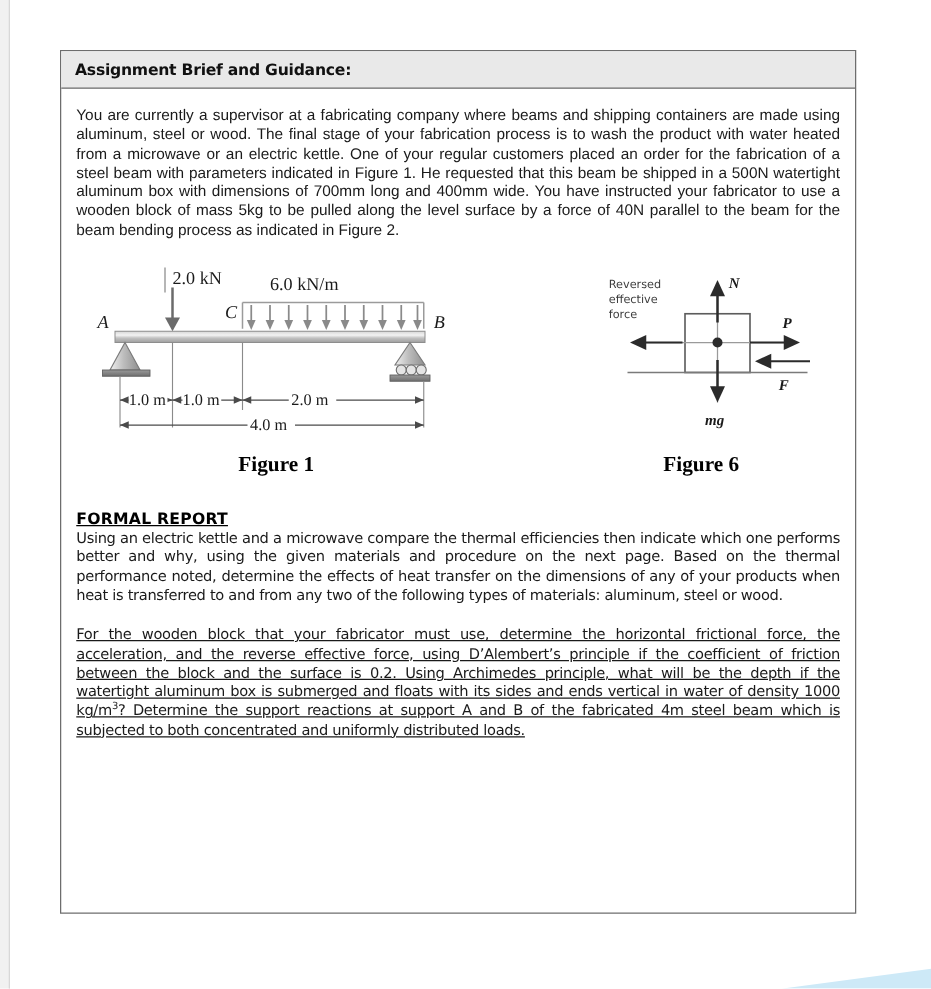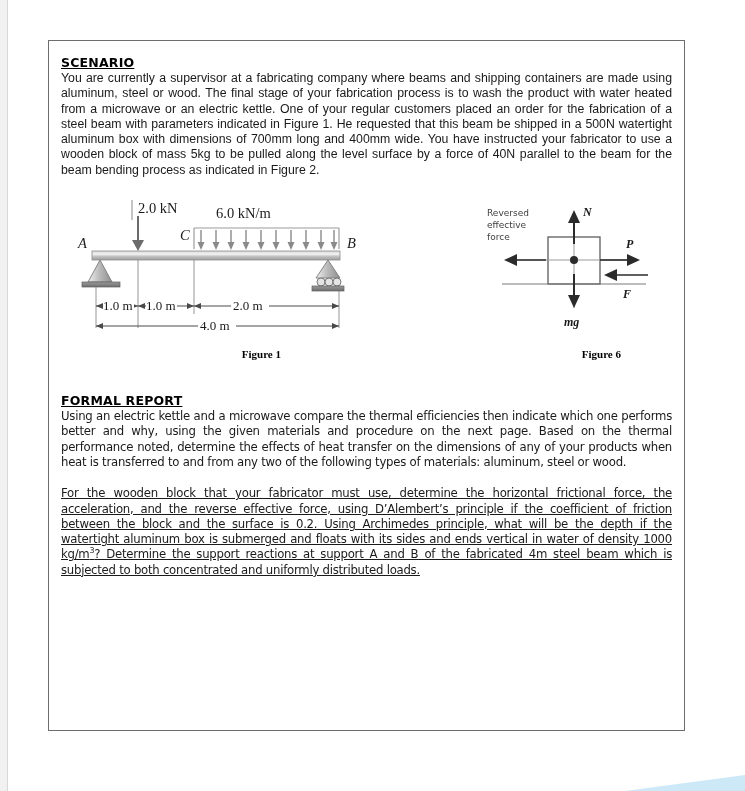--- a/index.html
+++ b/index.html
@@ -108,44 +108,46 @@
     top: 0;
   }
   .figure-2-wrap {
     position: absolute;
     left: 425px;
     top: 8px;
     text-align: right;
   }
   .fig-caption {
     font-family: "Liberation Serif", serif;
-    font-size: 11px;
+    font-size: 17px;
     font-weight: bold;
     color: #000;
-    text-align: right;
+    text-align: center;
     position: absolute;
   }
   .cap-1 { left: 100px; top: 152px; width: 120px; }
   .cap-2 { left: 440px; top: 152px; width: 120px; }
 
   .formal-block { margin-top: 22px; }
 
   sup { font-size: 0.68em; vertical-align: super; line-height: 0; }
 </style>
 </head>
 <body>
 
 <div class="page-left-edge"></div>
 
 <div class="doc-box">
 
+  <div class="doc-header">
+    <span class="doc-header-title">Assignment Brief and Guidance:</span>
+  </div>
 
   <div class="doc-body">
 
-    <div class="section-heading">SCENARIO</div>
     <p class="para">You are currently a supervisor at a fabricating company where beams and shipping containers are made using aluminum, steel or wood. The final stage of your fabrication process is to wash the product with water heated from a microwave or an electric kettle. One of your regular customers placed an order for the fabrication of a steel beam with parameters indicated in Figure 1. He requested that this beam be shipped in a 500N watertight aluminum box with dimensions of 700mm long and 400mm wide. You have instructed your fabricator to use a wooden block of mass 5kg to be pulled along the level surface by a force of 40N parallel to the beam for the beam bending process as indicated in Figure 2.</p>
 
     <div class="figures-row">
 
       <div class="figure-1-wrap">
         <svg width="300" height="145" viewBox="0 0 300 145">
           <defs>
             <linearGradient id="beamGrad" x1="0" y1="0" x2="0" y2="1">
               <stop offset="0%" stop-color="#d6d6d6"></stop>
               <stop offset="35%" stop-color="#f3f3f3"></stop>

